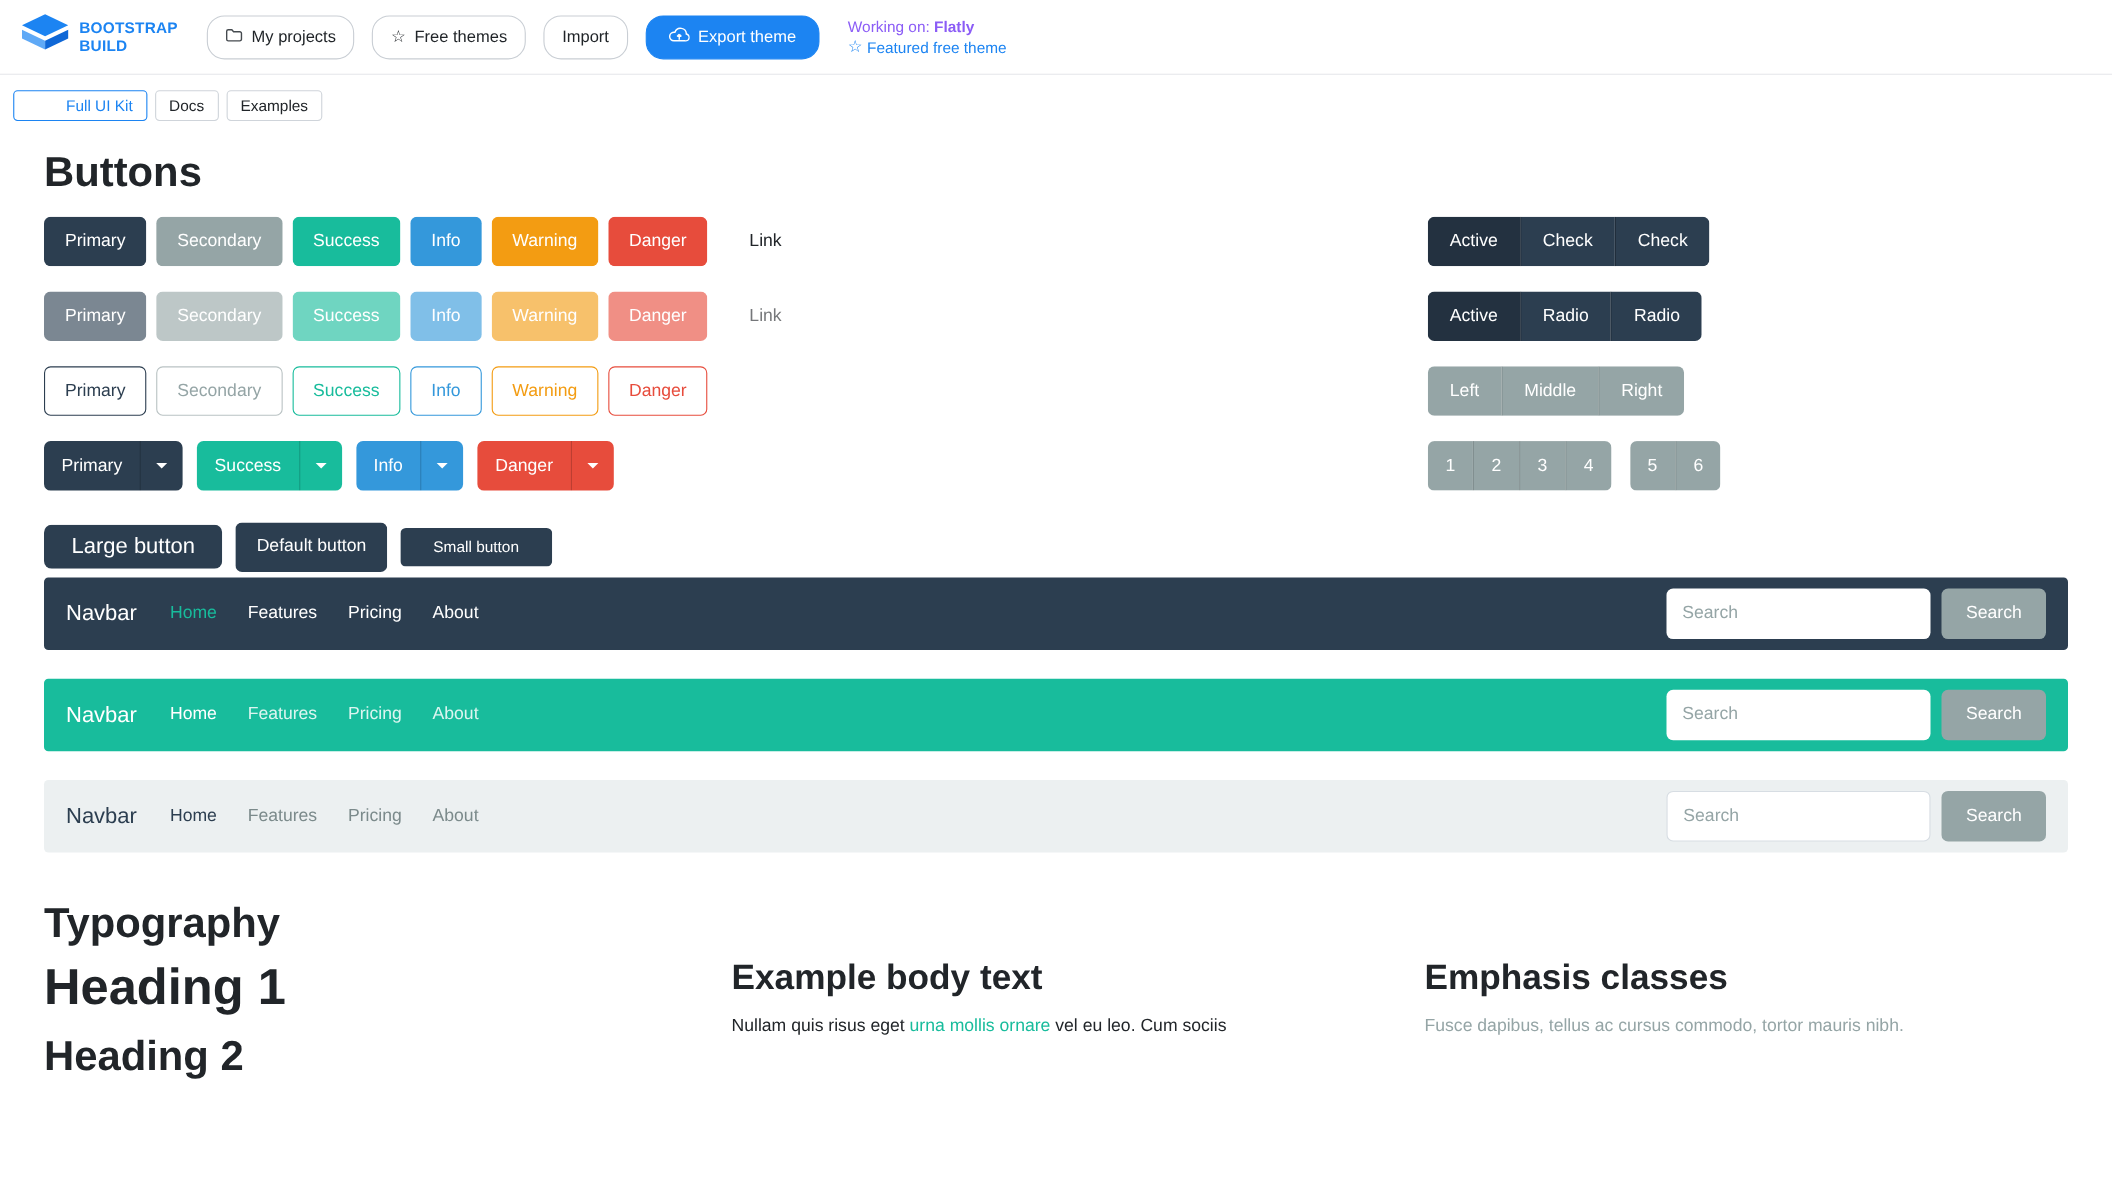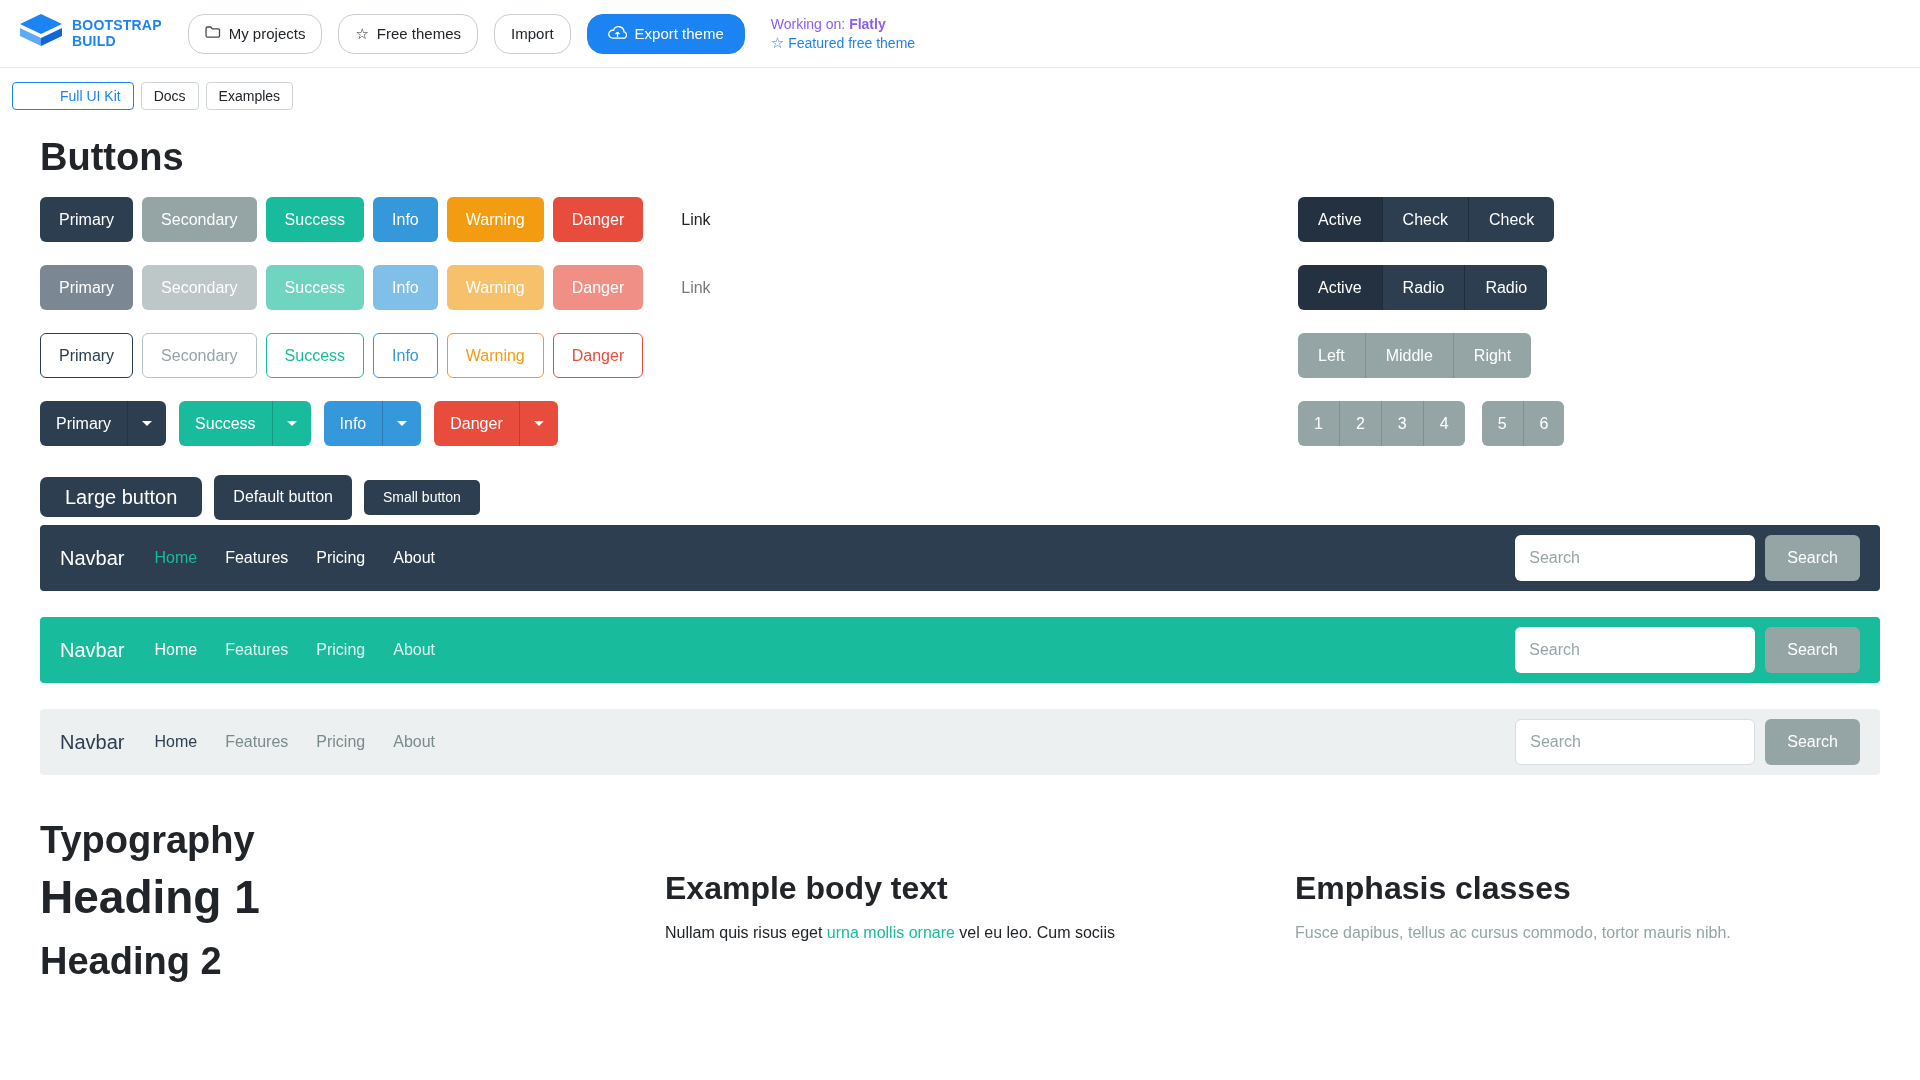--- a/index.html
+++ b/index.html
@@ -59,21 +59,21 @@
   .split-label { display:flex; align-items:center; padding:0 16px; color:#fff; font-size:16px; }
   .split-caret { display:flex; align-items:center; padding:0 14px; border-left:1px solid rgba(0,0,0,.18); }
   .caret { width:0; height:0; border-left:5px solid transparent; border-right:5px solid transparent;
     border-top:5px solid #fff; display:inline-block; }
   .bg-primary{background:#2C3E50;} .bg-success{background:#18BC9C;}
   .bg-info{background:#3498DB;} .bg-danger{background:#E74C3C;}
   .dd-gap { gap:13px; }
 
   .sizes-row { margin-top:2px; height:56px; gap:12px; margin-bottom:0; }
   .btn-lg { font-size:20px; padding:14px 24px; height:40px; border-radius:7px; }
-  .btn-sm { font-size:14px; padding:6px 18px; height:35px; border-radius:5px; }
+  .btn-sm { font-size:14px; padding:6px 29px; height:35px; border-radius:5px; }
 
   .seg-group { display:inline-flex; border-radius:6px; overflow:hidden; height:45px; }
   .seg { display:flex; align-items:center; padding:0 20px; font-size:16px; color:#fff; background:#2C3E50;
     border:none; border-left:1px solid rgba(0,0,0,.28); cursor:pointer; font-family:inherit; }
   .seg:first-child { border-left:none; }
   .seg.active { background:#233140; }
   .seg-group.gray .seg { background:#95A5A6; border-left-color:rgba(0,0,0,.13); }
   .group-row { display:flex; gap:17px; margin-bottom:23px; height:45px; }
   .pag .seg { padding:0 16px; }
 

